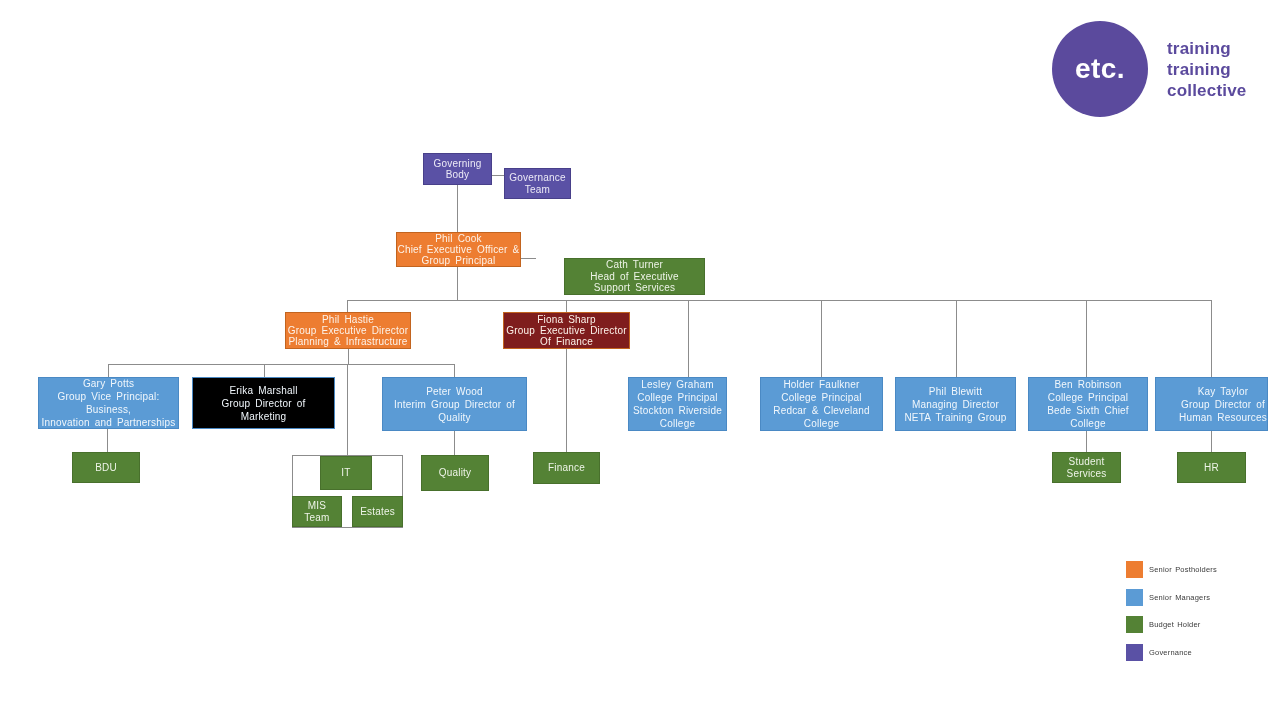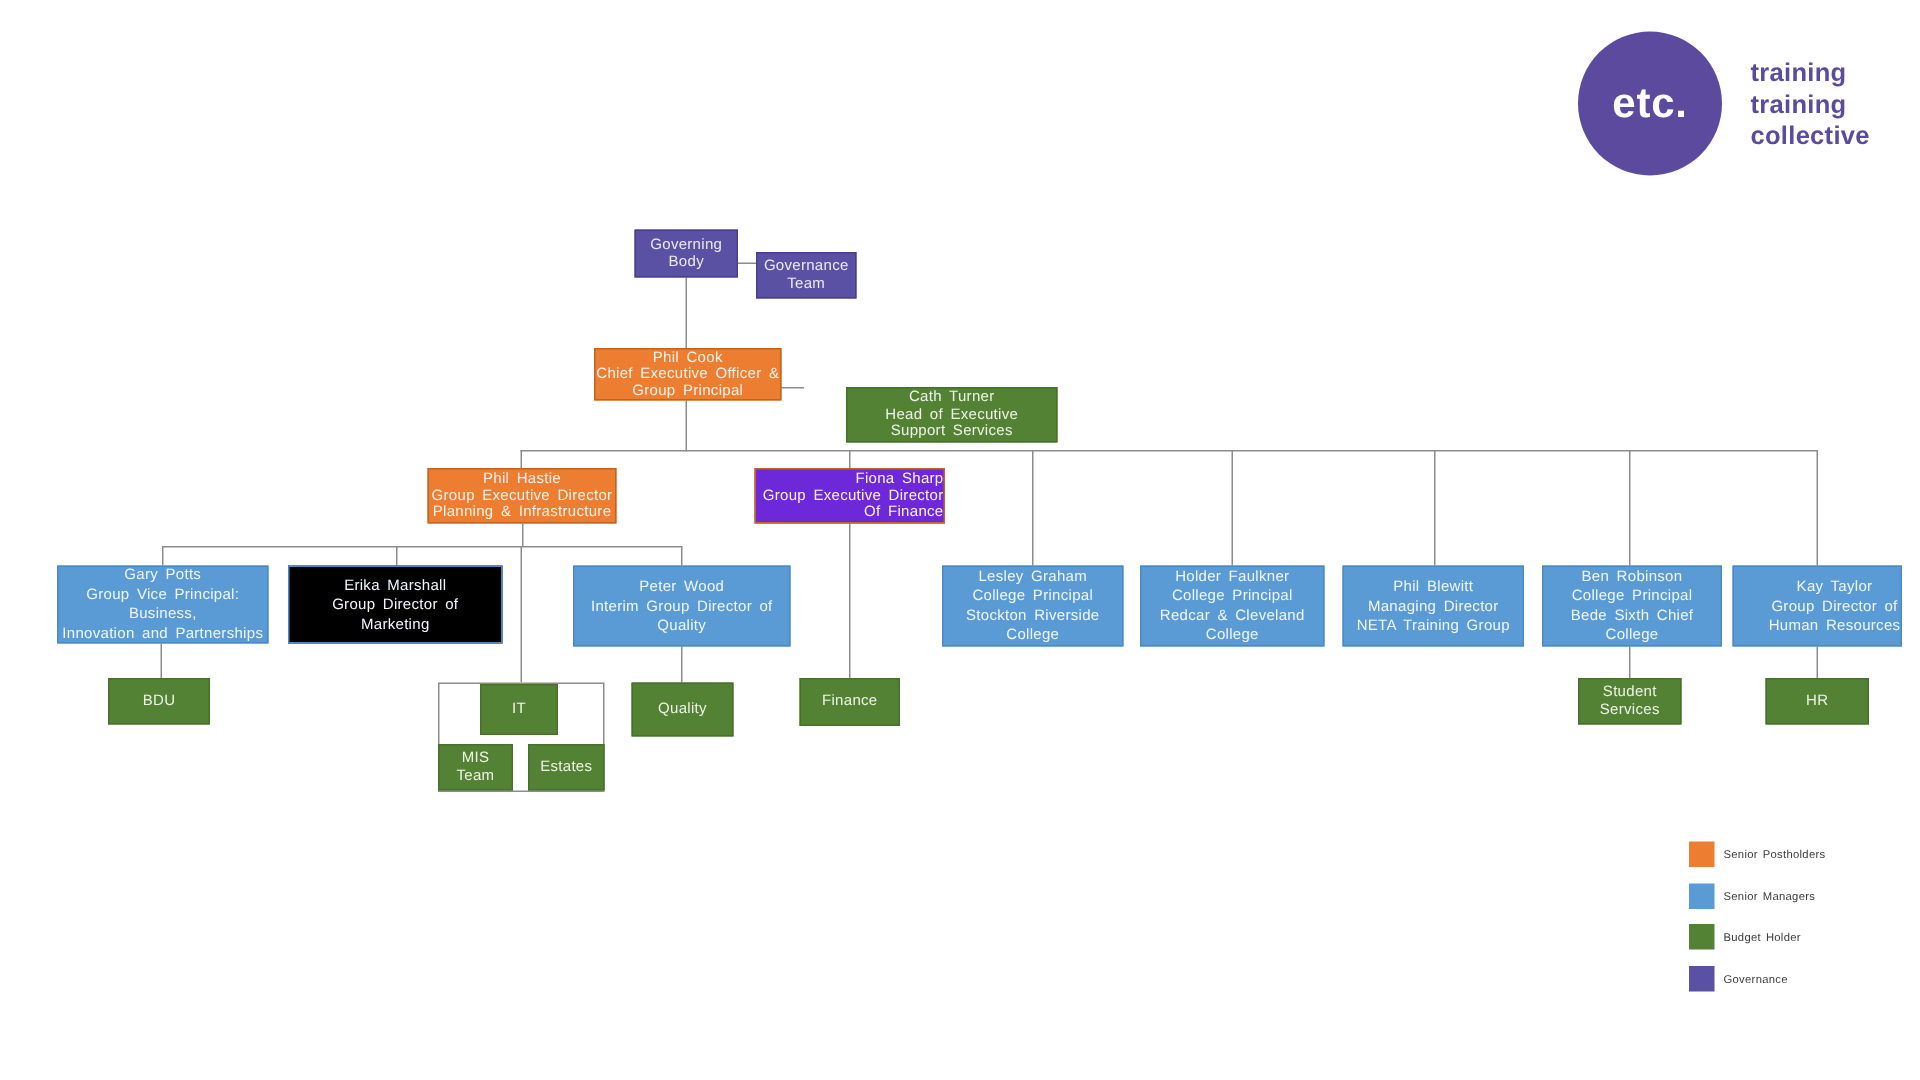--- a/index.html
+++ b/index.html
@@ -91,41 +91,41 @@
       <div class="node budget_holder" style="left: 536px; top: 258px; width: 141px; height: 37px; background: rgb(84, 130, 53); border: 1px solid rgb(72, 112, 44); color: rgb(238, 244, 232); margin-left: 28px;">
         <div>Cath Turner</div>
         <div>Head of Executive</div>
         <div>Support Services</div>
       </div>
       <div class="node senior_postholder" style="left: 285px; top: 312px; width: 126px; height: 37px; background: rgb(237, 125, 49); border: 1px solid rgb(194, 100, 31); color: rgb(253, 243, 234);">
         <div>Phil Hastie</div>
         <div>Group Executive Director</div>
         <div>Planning &amp; Infrastructure</div>
       </div>
-      <div class="node senior_postholder" style="left: 503px; top: 312px; width: 127px; height: 37px; background: #6d28d9; border: 1px solid rgb(194, 100, 31); color: rgb(253, 243, 234); text-align: right;">
+      <div class="node senior_postholder" style="left: 503px; top: 312px; width: 127px; height: 37px; background: #7f1d1d; border: 1px solid rgb(194, 100, 31); color: rgb(253, 243, 234);">
         <div>Fiona Sharp</div>
         <div>Group Executive Director</div>
         <div>Of Finance</div>
       </div>
       <div class="node senior_manager" style="left: 38px; top: 377px; width: 141px; height: 52px; background: rgb(91, 155, 213); border: 1px solid rgb(74, 137, 196); color: rgb(241, 247, 252);">
         <div>Gary Potts</div>
         <div>Group Vice Principal: Business,</div>
         <div>Innovation and Partnerships</div>
       </div>
       <div class="node senior_manager" style="left: 192px; top: 377px; width: 143px; height: 52px; background: #000000; border: 1px solid rgb(74, 137, 196); color: rgb(241, 247, 252);">
         <div>Erika Marshall</div>
         <div>Group Director of</div>
         <div>Marketing</div>
       </div>
       <div class="node senior_manager" style="left: 382px; top: 377px; width: 145px; height: 54px; background: rgb(91, 155, 213); border: 1px solid rgb(74, 137, 196); color: rgb(241, 247, 252);">
         <div>Peter Wood</div>
         <div>Interim Group Director of</div>
         <div>Quality</div>
       </div>
-      <div class="node senior_manager" style="left: 628px; top: 377px; width: 121px; height: 54px; background: rgb(91, 155, 213); border: 1px solid rgb(74, 137, 196); color: rgb(241, 247, 252);">
+      <div class="node senior_manager" style="left: 628px; top: 377px; width: 99px; height: 54px; background: rgb(91, 155, 213); border: 1px solid rgb(74, 137, 196); color: rgb(241, 247, 252);">
         <div>Lesley Graham</div>
         <div>College Principal</div>
         <div>Stockton Riverside College</div>
       </div>
       <div class="node senior_manager" style="left: 760px; top: 377px; width: 123px; height: 54px; background: rgb(91, 155, 213); border: 1px solid rgb(74, 137, 196); color: rgb(241, 247, 252);">
         <div>Holder Faulkner</div>
         <div>College Principal</div>
         <div>Redcar &amp; Cleveland College</div>
       </div>
       <div class="node senior_manager" style="left: 895px; top: 377px; width: 121px; height: 54px; background: rgb(91, 155, 213); border: 1px solid rgb(74, 137, 196); color: rgb(241, 247, 252);">

